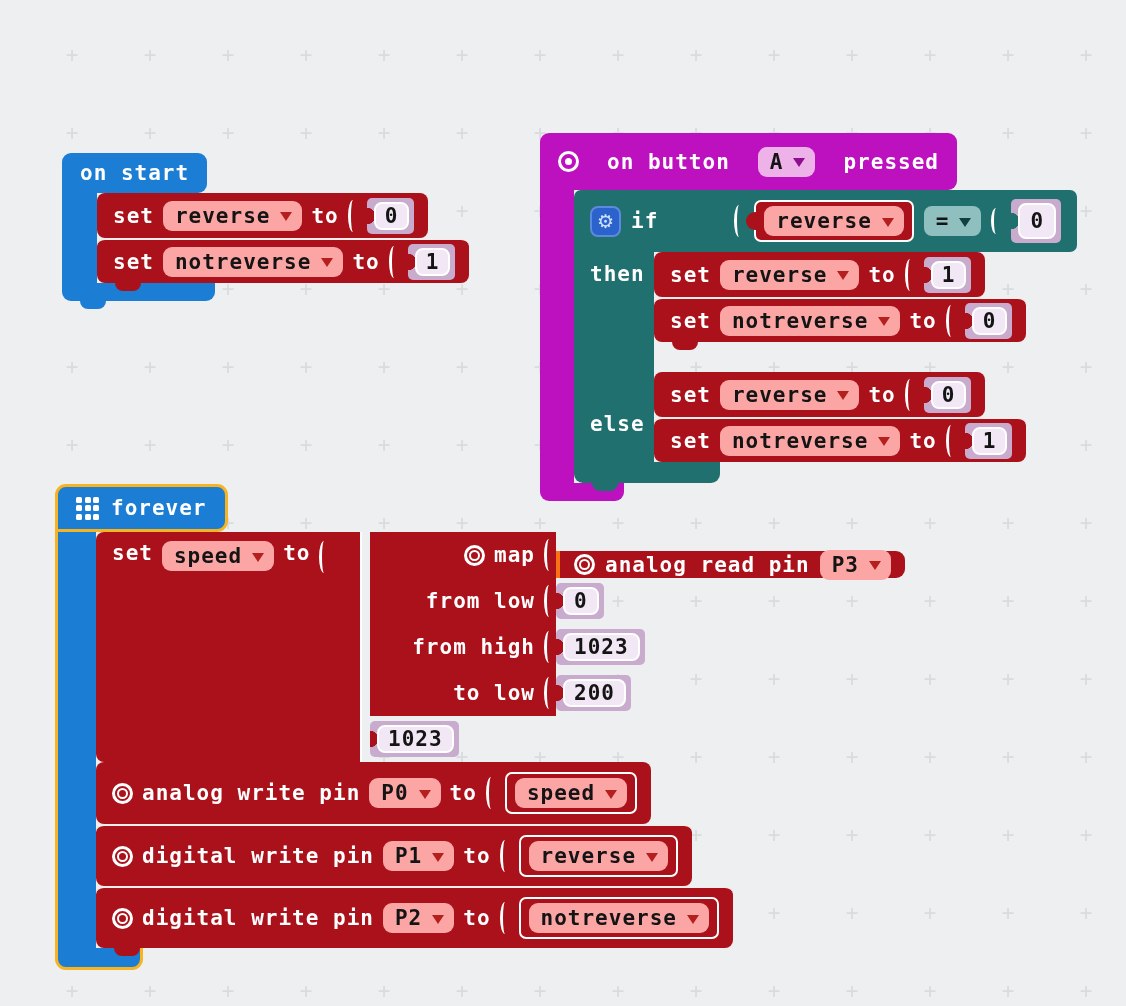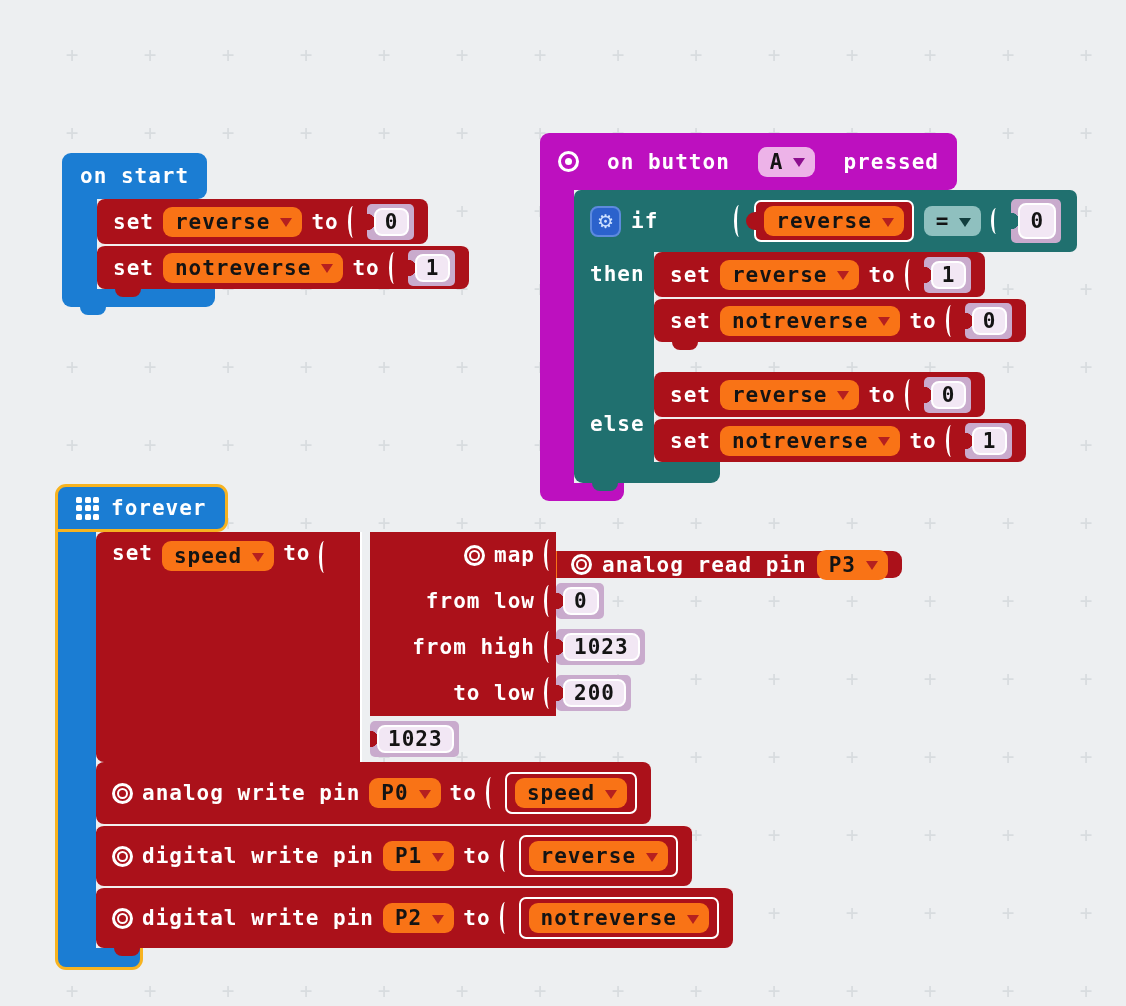--- a/index.html
+++ b/index.html
@@ -39,21 +39,21 @@
   .bump-red::after, .bump-blue::after, .bump-teal::after {
     content:""; position:absolute; left:18px; bottom:-8px;
     width:26px; height:8px; border-radius:0 0 10px 10px; z-index:3;
   }
   .bump-red::after  { background:#ab111a; }
   .bump-blue::after { background:#1b7dd3; }
   .bump-teal::after { background:#20706f; }
 
   
   .pill {
-    background:#f97316; color:#141414; border-radius:9px;
+    background:#fca5a5; color:#141414; border-radius:9px;
     padding:3px 10px 3px 12px; display:inline-flex; align-items:center; gap:10px;
     font-size:21px; letter-spacing:1px; white-space:nowrap;
   }
   .arr { width:0; height:0; border-left:6px solid transparent; border-right:6px solid transparent;
          border-top:9px solid #b5201f; margin-top:2px; }
   .a-pill { background:#edb3e8; }
   .a-pill .arr { border-top-color:#8d0f8f; }
   .op-pill { background:#8fc0bf; border-radius:8px; }
   .op-pill .arr { border-top-color:#123f3f; }
 
@@ -98,21 +98,21 @@
 
   
   .hat { position:absolute; z-index:1; width:max-content; }
   .hat-header { display:flex; align-items:center; gap:12px; padding:0 18px;
                 width:max-content; border-radius:9px 9px 9px 0; }
   .hat-body { display:flex; }
   .spine { flex:none; }
   .hat-foot { position:relative; }
 
   
-  .onstart .hat-header { background:#1b7dd3; height:46px; }
+  .onstart .hat-header { background:#1b7dd3; height:40px; }
   .onstart .spine { width:35px; background:#1b7dd3; }
   .onstart .hat-foot { width:153px; height:18px; background:#1b7dd3; border-radius:0 0 9px 9px; }
 
   
   .onbutton .hat-header { background:#bd10bf; height:57px;gap:28px; }
   .onbutton .spine { width:34px; background:#bd10bf; }
   .onbutton .hat-foot { width:84px; height:18px; background:#bd10bf; border-radius:0 0 9px 9px; }
 
   
   .if-row { background:#20706f; height:62px; display:flex; align-items:center; gap:10px;
@@ -134,21 +134,21 @@
 
   
   .row1 { display:flex; align-items:stretch; }
   .set-speed { background:#ab111a; border-radius:8px 0 0 8px; min-width:264px;
                padding:9px 6px 0 16px; display:flex; gap:9px; align-items:flex-start; position:relative; z-index:2; }
   .map { display:flex; flex-direction:column; border-left:2px solid #fff; width:max-content; }
   .map-row { display:flex; align-items:center; height:46px;padding-left:8px; }
   .m-cell { background:#ab111a; align-self:stretch; width:186px; flex:none;
             display:flex; align-items:center; justify-content:flex-end; gap:9px; padding-right:2px; }
   .map-row:last-child .m-cell { border-radius:0 0 9px 0; }
-  .aread { background:#ab111a; border-left:1px solid #f97316; border-radius:0 9px 9px 0; align-self:stretch;
+  .aread { background:#ab111a; border-left:4px solid #f97316; border-radius:0 9px 9px 0; align-self:stretch;
            display:flex; align-items:center; gap:10px; padding:0 14px;margin-top:19px; }
 </style>
 </head>
 <body>
 
 <div class="grid-dots">
     <span>+</span>
     <span>+</span>
     <span>+</span>
     <span>+</span>

